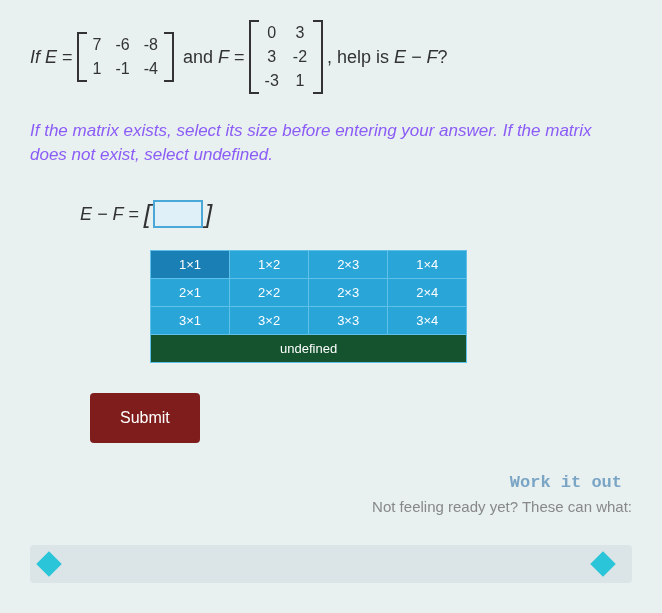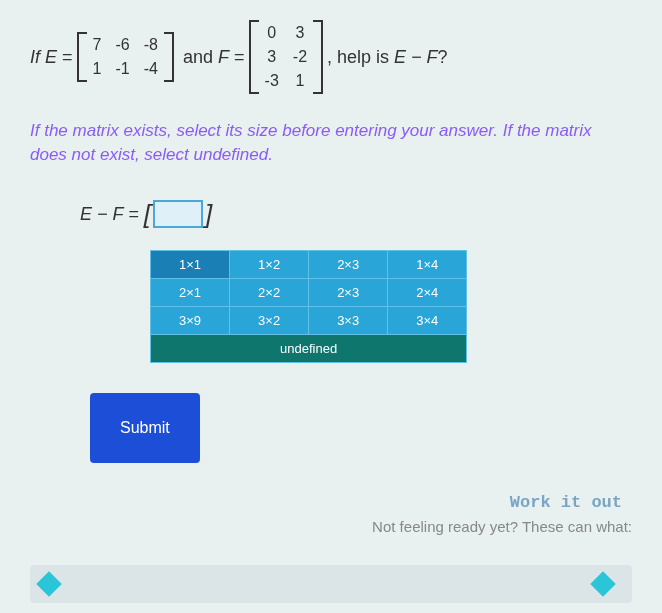--- a/index.html
+++ b/index.html
@@ -79,27 +79,27 @@
       text-align: center;
       padding: 6px 28px;
       border: 1px solid #5fc0e8;
       cursor: pointer;
       min-width: 52px;
     }
     .size-table td.selected {
       background: #1a7fb5;
     }
     .size-table td.undef {
-      background: #0f766e;
+      background: #14532d;
     }
     .submit-btn {
-      background: #1d4ed8;
+      background: #7f1d1d;
       color: #fff;
       border: none;
-      padding: 26px 30px;
+      padding: 16px 30px;
       font-size: 16px;
       border-radius: 4px;
       cursor: pointer;
       margin-left: 60px;
       margin-bottom: 30px;
     }
     .work-out {
       text-align: right;
       color: #7aa5c5;
       font-size: 17px;
@@ -196,21 +196,21 @@
     <td>2×3</td>
     <td>1×4</td>
   </tr>
   <tr>
     <td>2×1</td>
     <td>2×2</td>
     <td>2×3</td>
     <td>2×4</td>
   </tr>
   <tr>
-    <td>3×9</td>
+    <td>3×1</td>
     <td>3×2</td>
     <td>3×3</td>
     <td>3×4</td>
   </tr>
   <tr>
     <td colspan="4" class="undef">undefined</td>
   </tr>
 </tbody>
   </table>
 

